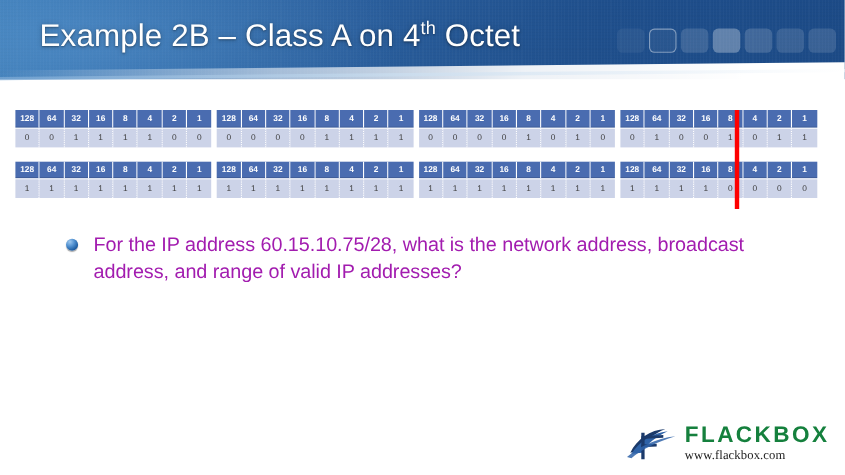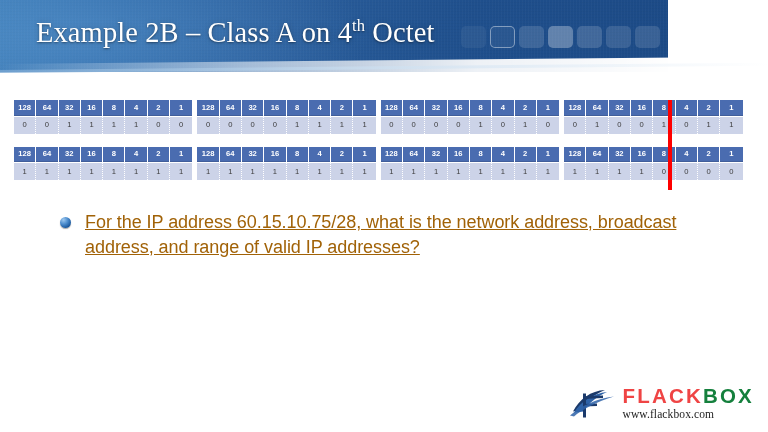--- a/index.html
+++ b/index.html
@@ -6,24 +6,23 @@
   html,body { width:768px; height:432px; }
   body {
     font-family:"Liberation Sans", sans-serif;
     background:#ffffff;
     position:relative;
     overflow:hidden;
   }
 
   
   .slide-header{
-    position:absolute; left:0; top:0; width:668px; height:72px;
+    position:absolute; left:0; top:0; width:768px; height:72px;
     background:linear-gradient(100deg,#3b7ab5 0%,#2f6aa8 18%,#2a5e9c 42%,#1f4f8c 70%,#1c4a86 100%);
     overflow:hidden;
-    font-family:Liberation Serif, serif;
   }
   .hdr-texture{
     position:absolute; inset:0;
     background-image:
       repeating-linear-gradient(90deg, rgba(255,255,255,.022) 0 1px, transparent 1px 3px),
       repeating-linear-gradient(0deg, rgba(0,0,0,.018) 0 1px, transparent 1px 3px);
     pointer-events:none;
   }
   .hdr-glow{
     position:absolute; left:-40px; top:-50px; width:420px; height:190px;
@@ -92,29 +91,29 @@
 
   
   .body-block{ position:absolute; left:60px; top:210px; width:620px; display:flex; }
   .bullet-sphere{
     width:11px; height:11px; border-radius:50%; margin-top:7px; flex:0 0 auto;
     background:radial-gradient(circle at 32% 26%, #9ec8ef 0%, #4f8fcf 38%, #1e5ca0 72%, #123d72 100%);
     box-shadow:0 1px 1px rgba(0,0,0,.35);
   }
   .body-text{
     margin-left:14px; font-size:18px; line-height:25px;
-    color:#a16207; letter-spacing:-.05px;text-decoration:underline;
+    color:#a21caf; letter-spacing:-.05px;
   }
 
   
   .logo{ position:absolute; right:14px; bottom:12px; display:flex; align-items:center; }
   .logo-mark{ width:52px; height:34px; flex:0 0 auto; margin-right:3px; }
   .logo-txt{ display:flex; flex-direction:column; line-height:1; }
   .logo-word{ font-size:20.5px; font-weight:bold; letter-spacing:2.2px; }
-  .logo-word .w1{ color:#ef4444; }
+  .logo-word .w1{ color:#15803d; }
   .logo-word .w2{ color:#15803d; }
   .logo-url{ font-size:11.5px; color:#222; letter-spacing:.1px; margin-top:2px;font-family:Liberation Serif, serif; }
 </style>
 </head>
 <body>
 
 <div class="slide-header">
   <div class="hdr-texture"></div>
   <div class="hdr-glow"></div>
 

